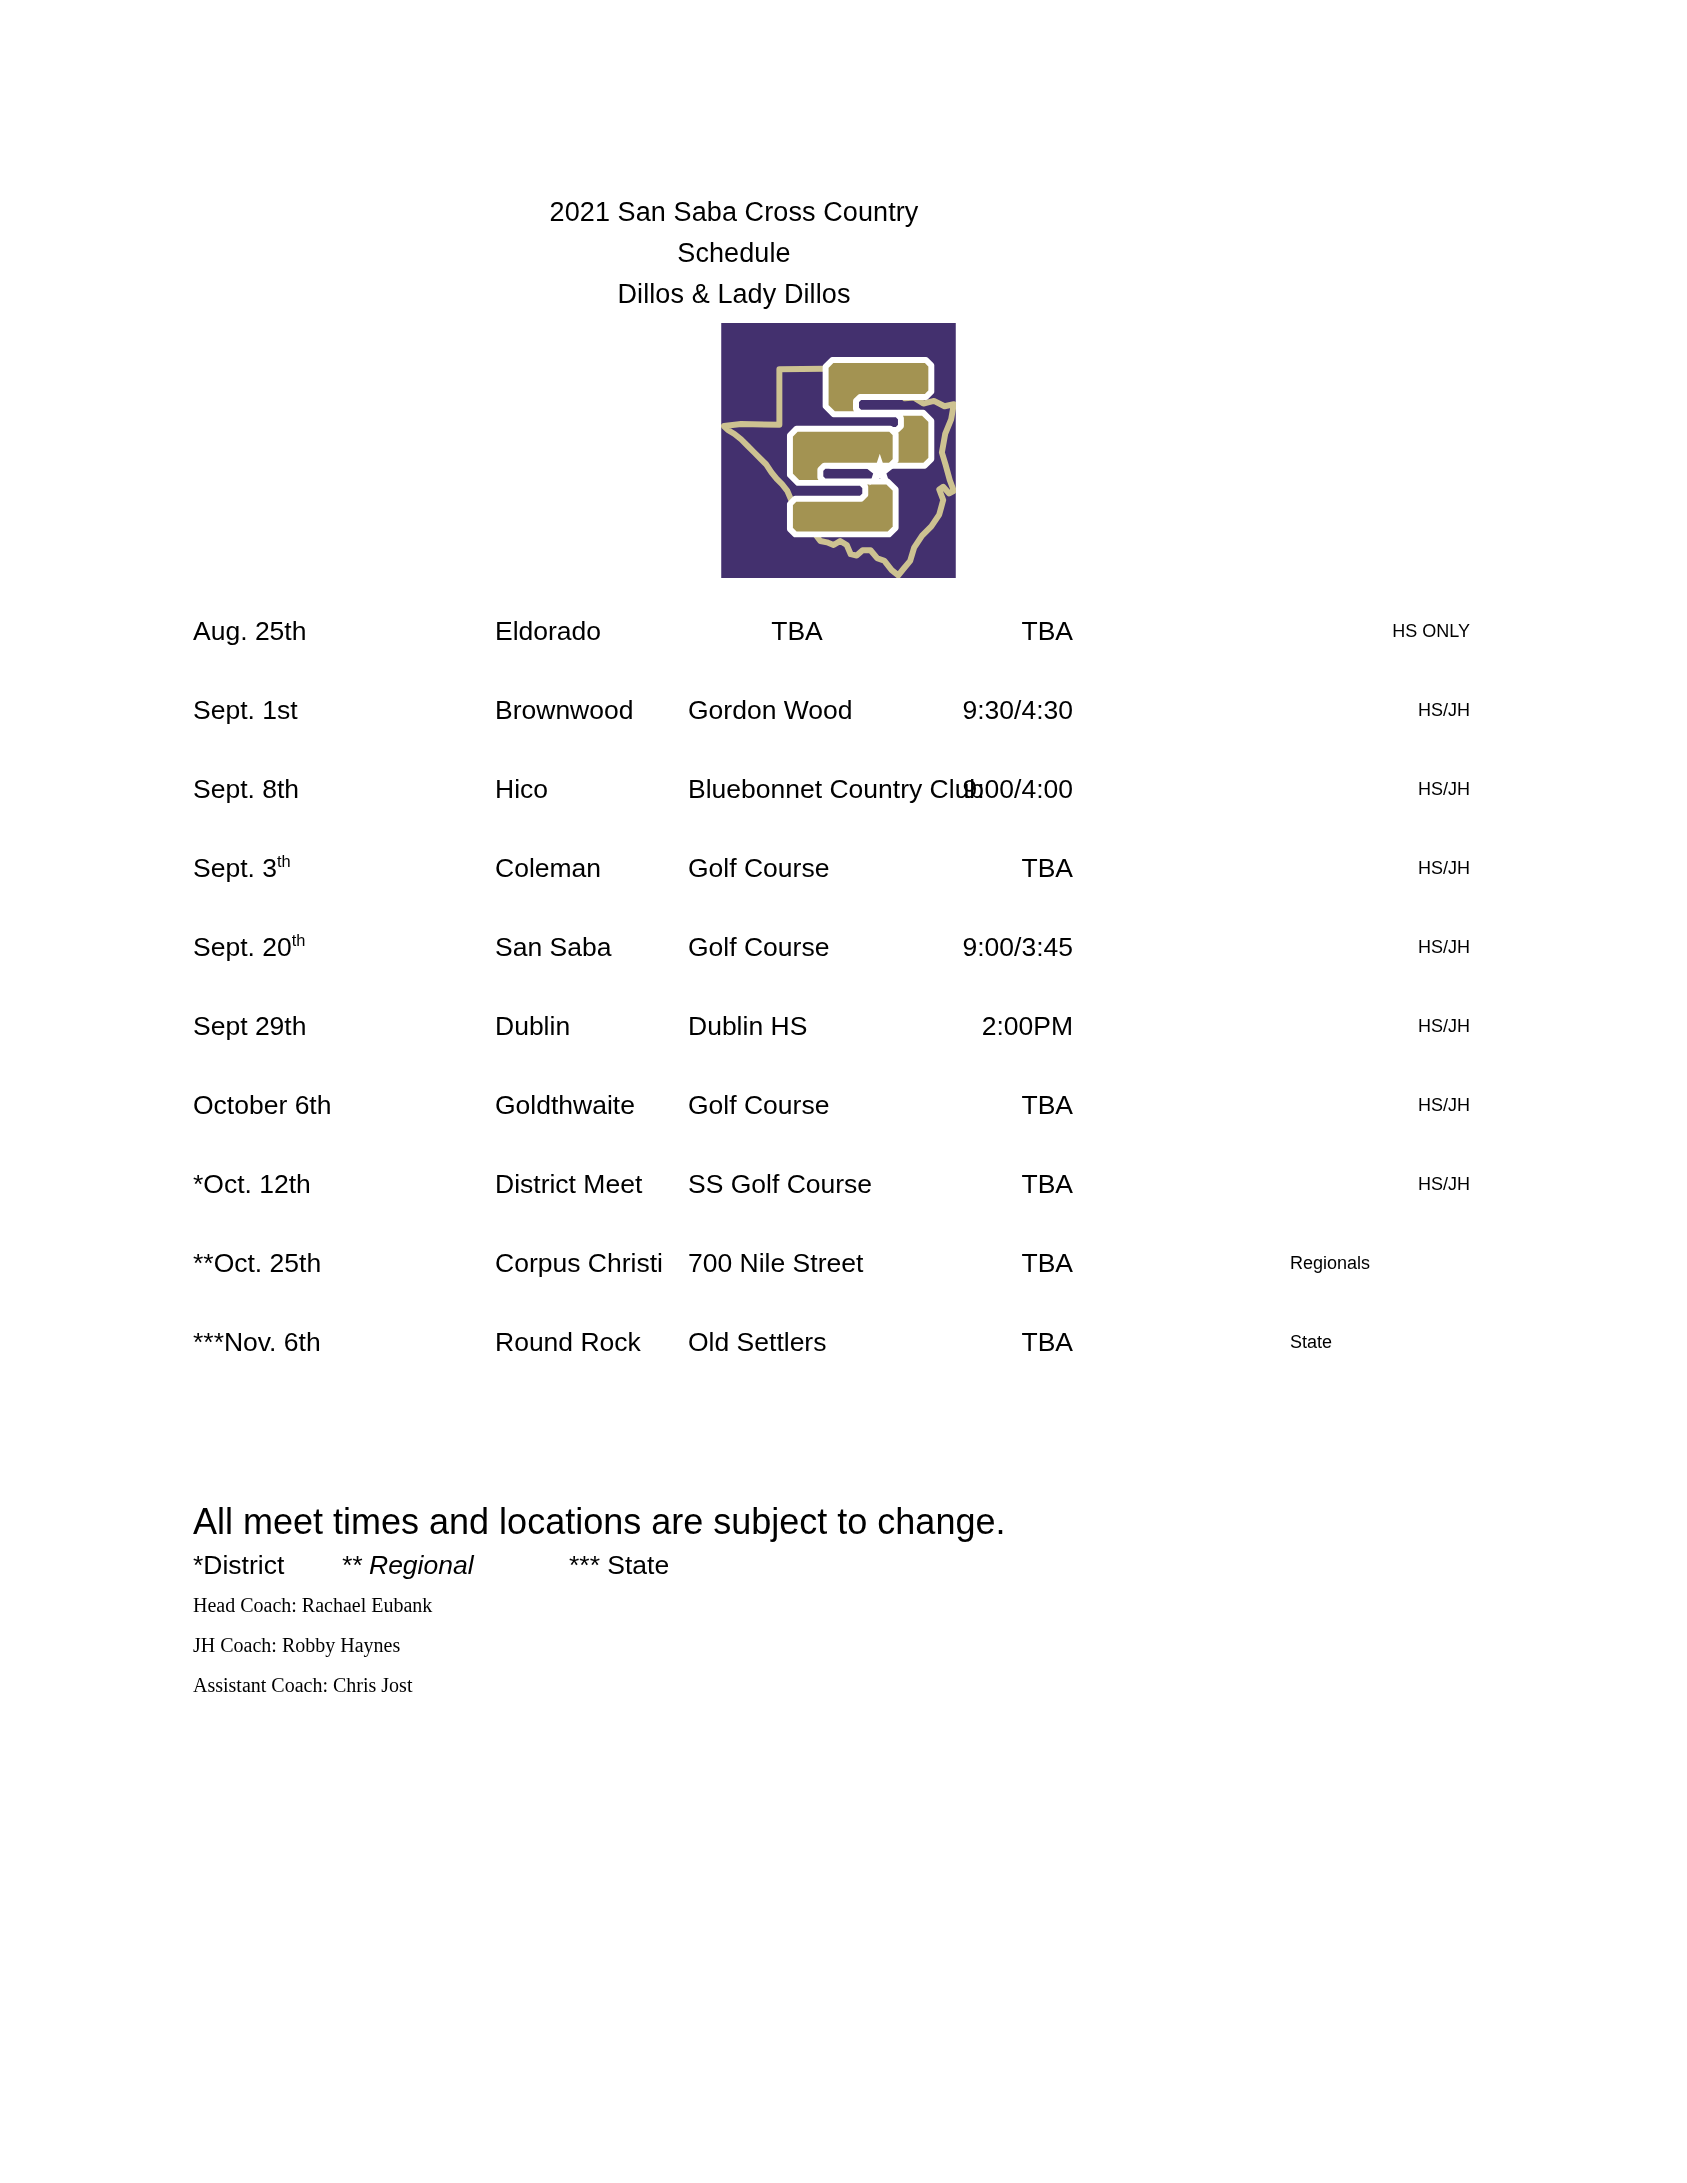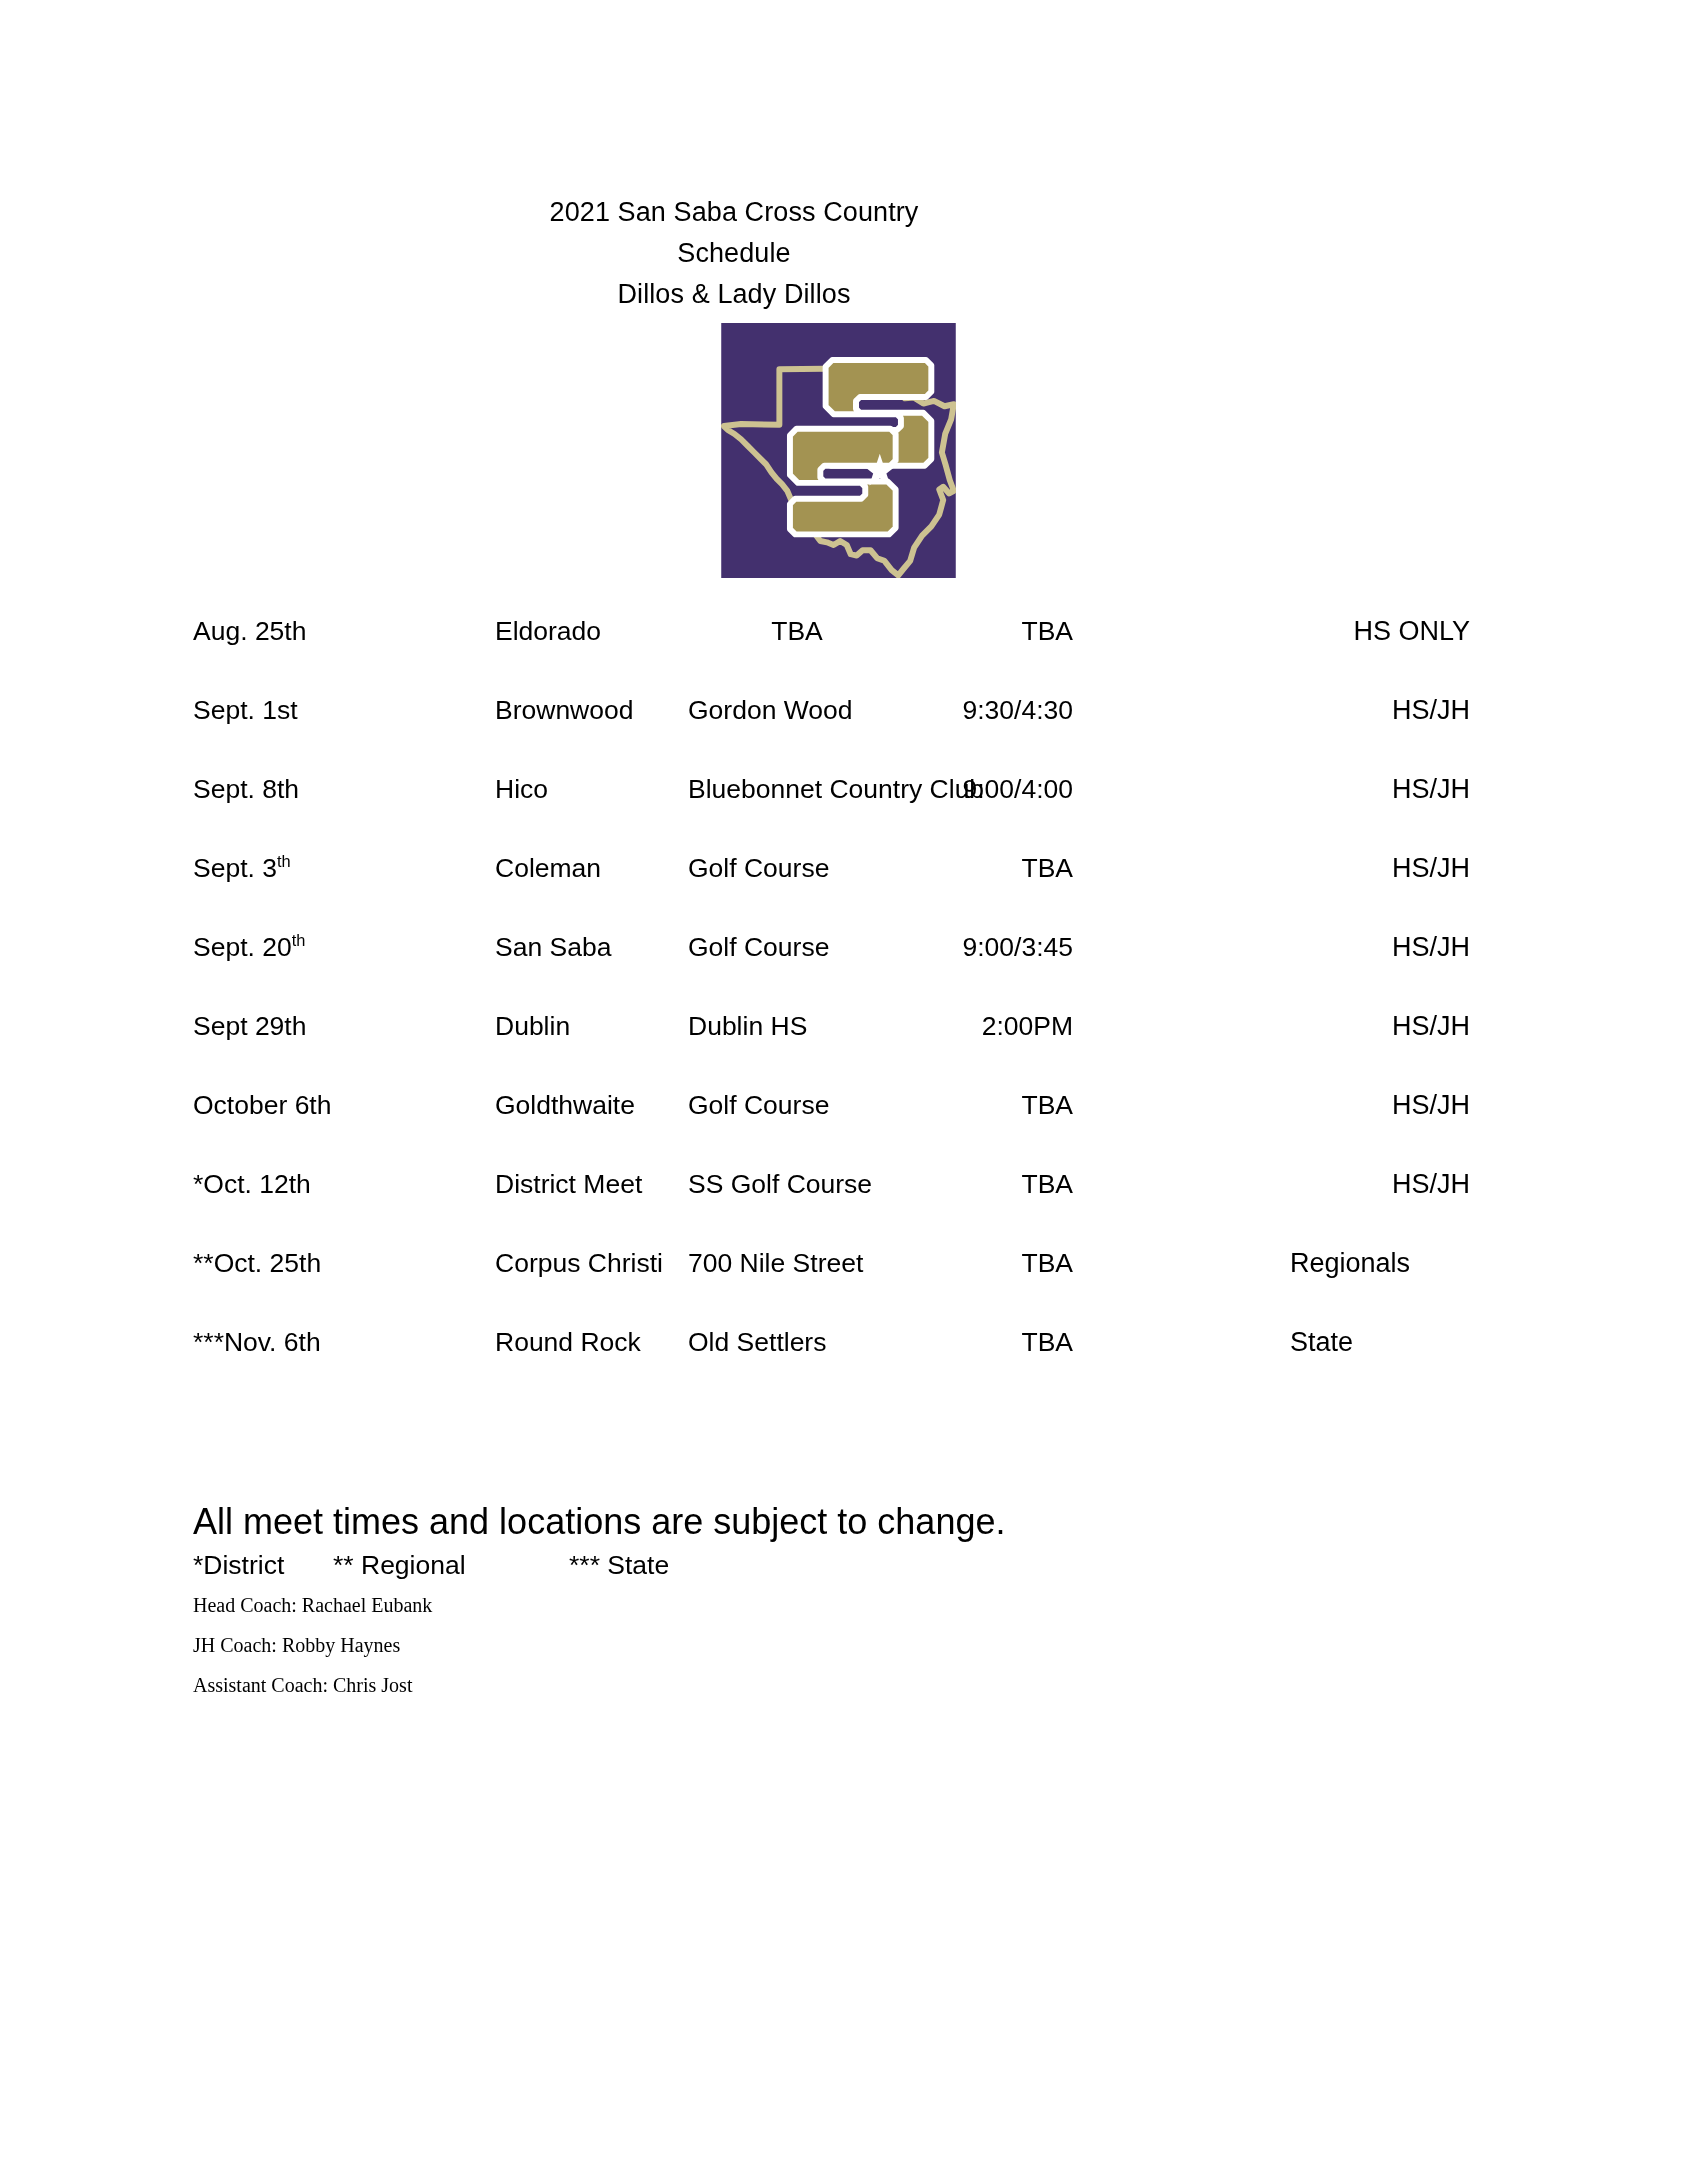--- a/index.html
+++ b/index.html
@@ -73,21 +73,21 @@
     white-space: nowrap;
   }
   .c-date   { left: 193px; }
   .c-host   { left: 495px; }
   .c-venue  { left: 688px; }
   .c-venue.indent { left: 688px; width: 218px; text-align: center; }
   .c-time   { left: 1073px; transform: translateX(-100%); text-align: right; }
   .c-level  {
     font-family: "Liberation Sans", sans-serif;
     font-stretch: normal;
-    font-size: 27px;
+    font-size: 18px;
     left: 1470px;
     transform: translateX(-100%);
     text-align: right;
   }
   .c-level.leftish {
     left: 1290px;
     transform: none;
     text-align: left;
   }
   .sup {
@@ -122,21 +122,21 @@
   .legend-item {
     position: absolute;
     top: 0;
     font-family: "Liberation Sans Narrow", "Liberation Sans", sans-serif;
     font-stretch: condensed;
     font-size: 26.5px;
     line-height: 40px;
     white-space: nowrap;
   }
   .lg-1 { left: 0px; }
-  .lg-2 { left: 140px; }
+  .lg-2 { left: 148px; font-style: italic; }
   .lg-3 { left: 376px; }
 </style>
 </head>
 <body>
 
 <div class="page">
 
   <div class="header">
     <div class="header-line">2021 San Saba Cross Country</div>
     <div class="header-line">Schedule</div>

